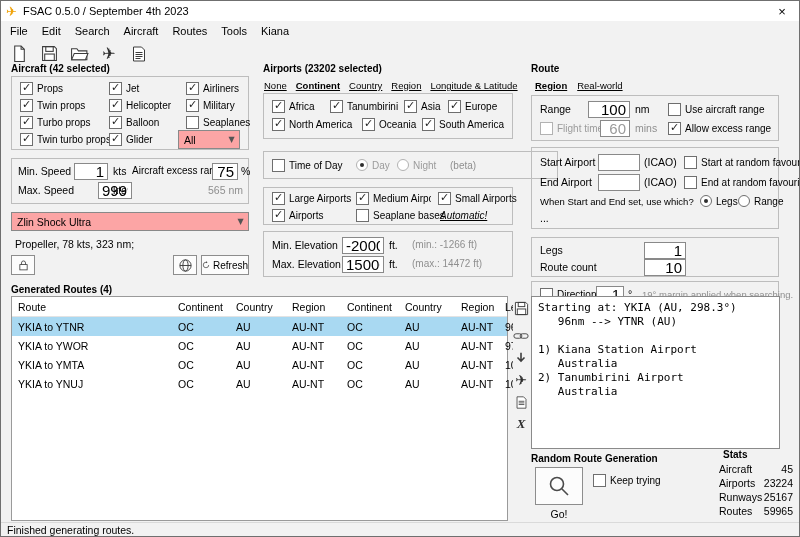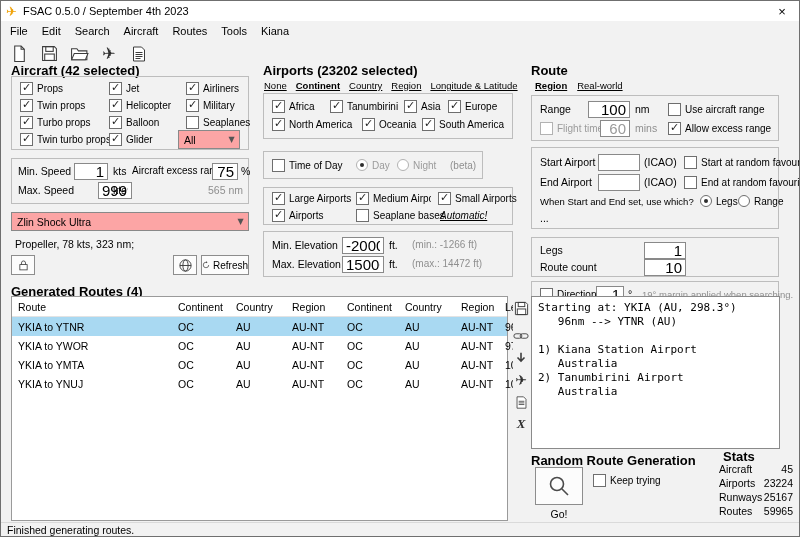--- a/index.html
+++ b/index.html
@@ -8,21 +8,21 @@
        font-family:"Liberation Sans",sans-serif;font-size:11px;color:#000;overflow:hidden;}
   .titlebar{position:absolute;left:0;top:0;width:100%;height:20px;background:#ffffff;display:flex;align-items:center;}
   .app-icon{margin-left:5px;font-size:13px;line-height:1;font-family:"DejaVu Sans",sans-serif;}
   .titletext{margin-left:6px;font-size:11px;}
   .close-btn{position:absolute;right:0;top:0;width:34px;height:20px;display:flex;align-items:center;justify-content:center;font-size:13px;cursor:default;}
   .menubar{position:absolute;left:2px;top:20px;width:796px;height:20px;background:#f2f2f2;display:flex;align-items:center;}
   .menu-item{padding:0 7px;height:100%;display:flex;align-items:center;}
   .toolbar{position:absolute;left:0;top:40px;width:100%;height:25px;display:flex;align-items:center;gap:8px;padding-left:7px;}
   .tool-btn{width:22px;height:21px;display:flex;align-items:center;justify-content:center;}
   .group{position:absolute;border:1px solid #bdbdbd;}
-  .heading{position:absolute;font-weight:bold;font-size:13px;white-space:nowrap;}
+  .heading{position:absolute;font-weight:bold;font-size:10px;white-space:nowrap;}
   .lbl{position:absolute;white-space:nowrap;font-size:10.5px;}
   .sm{font-size:10px;}
   .xs{font-size:9.5px;}
   .gray{color:#8f8f8f;}
   .ital{font-style:italic;}
   .tb{position:absolute;height:17px;border:1px solid #898989;background:#fff;font-family:"Liberation Sans",sans-serif;
       font-size:15px;text-align:right;padding:0 3px;color:#000;}
   .tb.dis{color:#9a9a9a;}
   .combo{position:absolute;height:19px;border:1px solid #898989;background:#fca5a5;display:flex;align-items:center;padding-left:5px;font-size:10.5px;}
   .combo .arrow{margin-left:auto;width:15px;height:100%;display:flex;align-items:center;justify-content:center;font-size:8px;color:#555;font-family:"DejaVu Sans",sans-serif;}
@@ -231,21 +231,21 @@
     <label class="cb checked" style="left:98px;top:24px">
         <span class="cbbox"></span>
         <span>Oceania</span>
       </label>
     <label class="cb checked" style="left:158px;top:24px">
         <span class="cbbox"></span>
         <span>South America</span>
       </label>
   </div>
 
-  <div class="group" style="left:262px;top:150px;width:220px;height:28px">
+  <div class="group" style="left:262px;top:150px;width:295px;height:28px">
     <label class="cb" style="left:8px;top:7px">
         <span class="cbbox"></span>
         <span>Time of Day</span>
       </label>
     <label class="radio disabled selected" style="left:92px;top:7px">
         <span class="rbox"></span>
         <span>Day</span>
       </label>
     <label class="radio disabled" style="left:133px;top:7px">
         <span class="rbox"></span>

